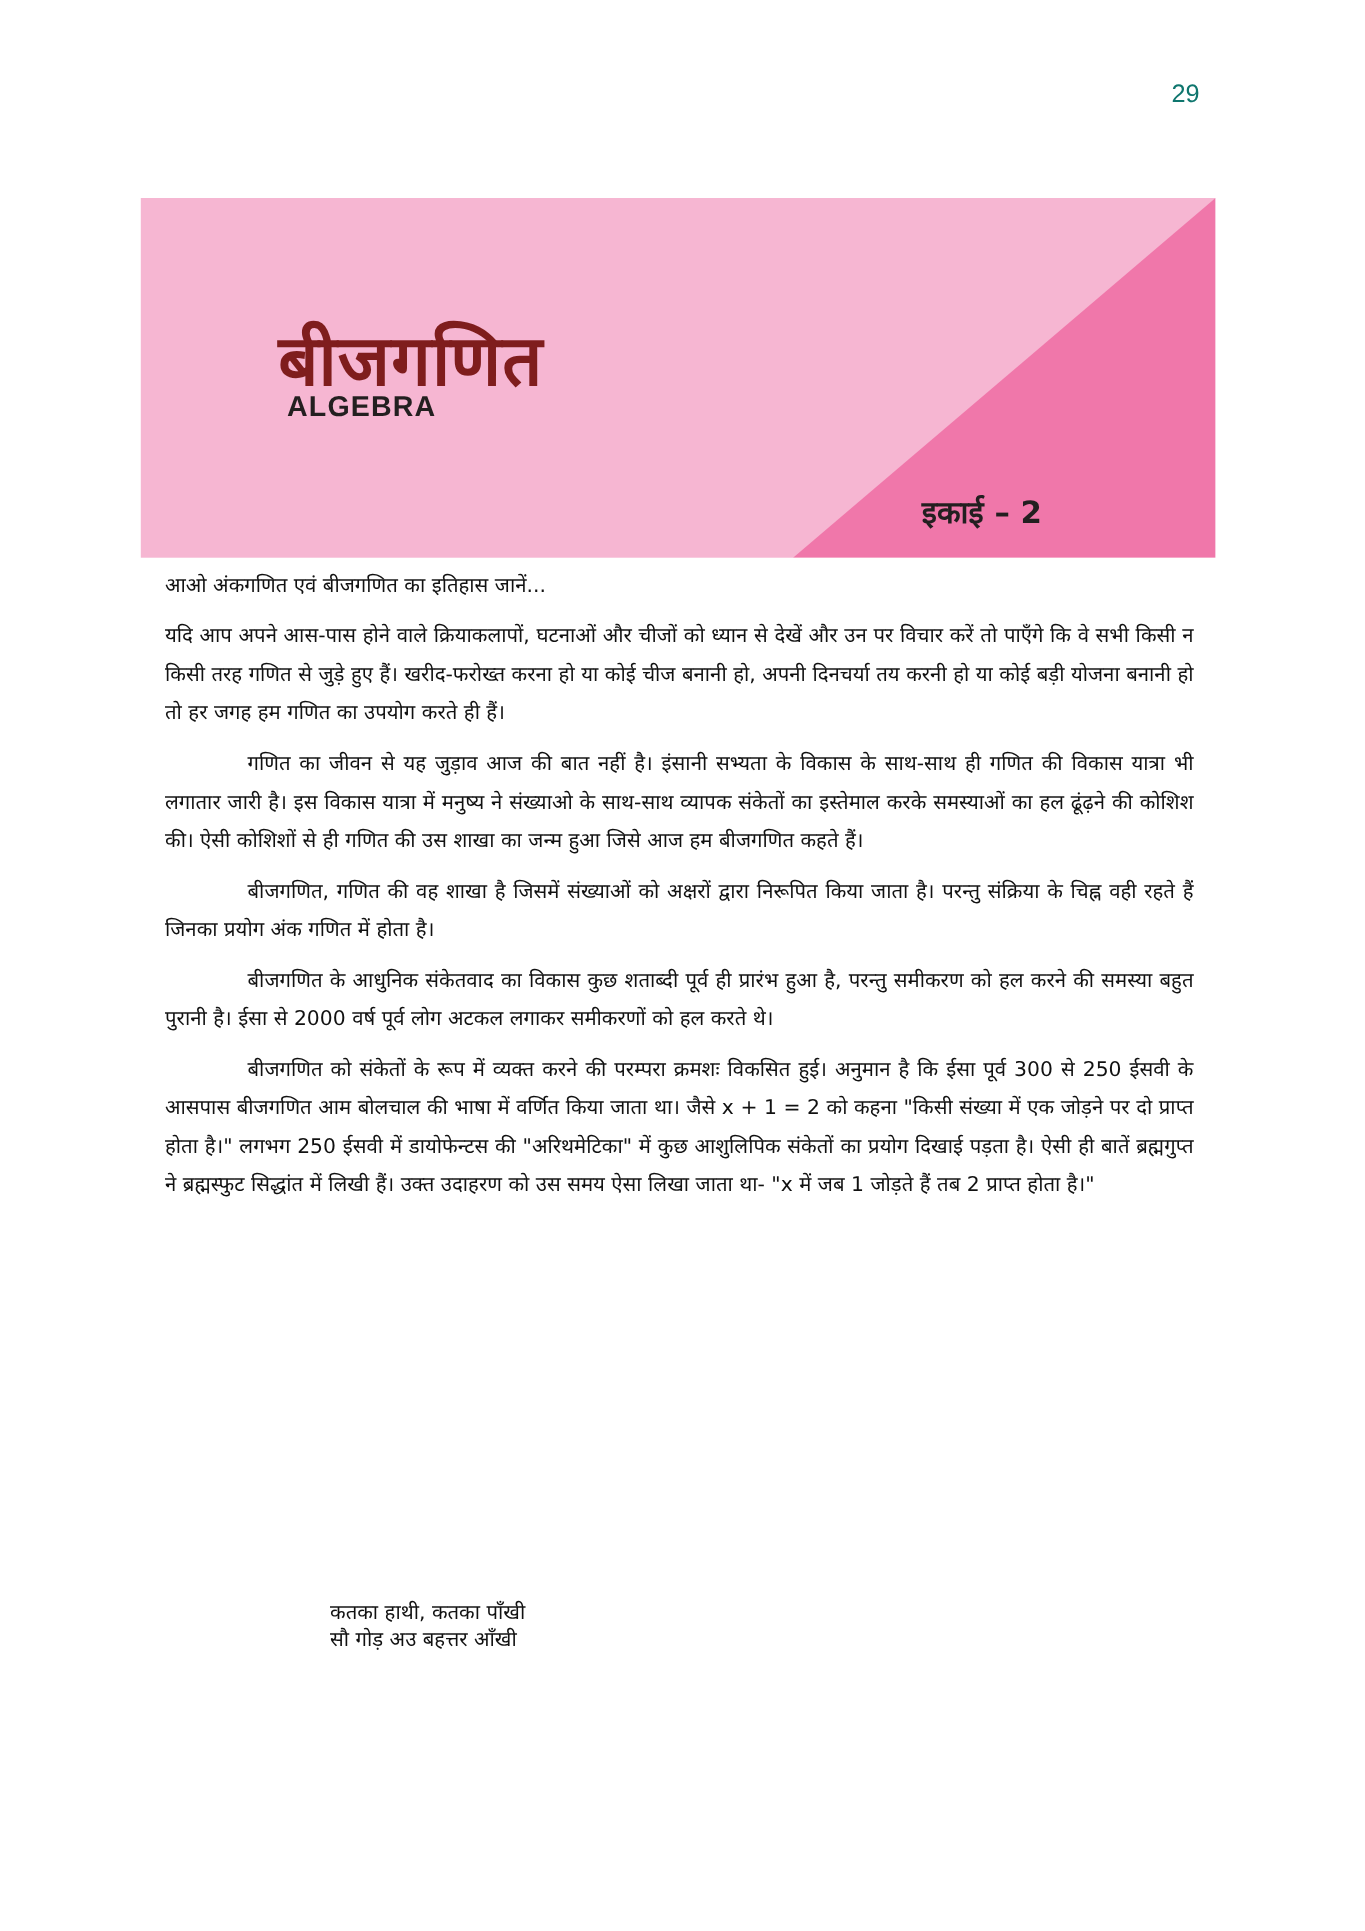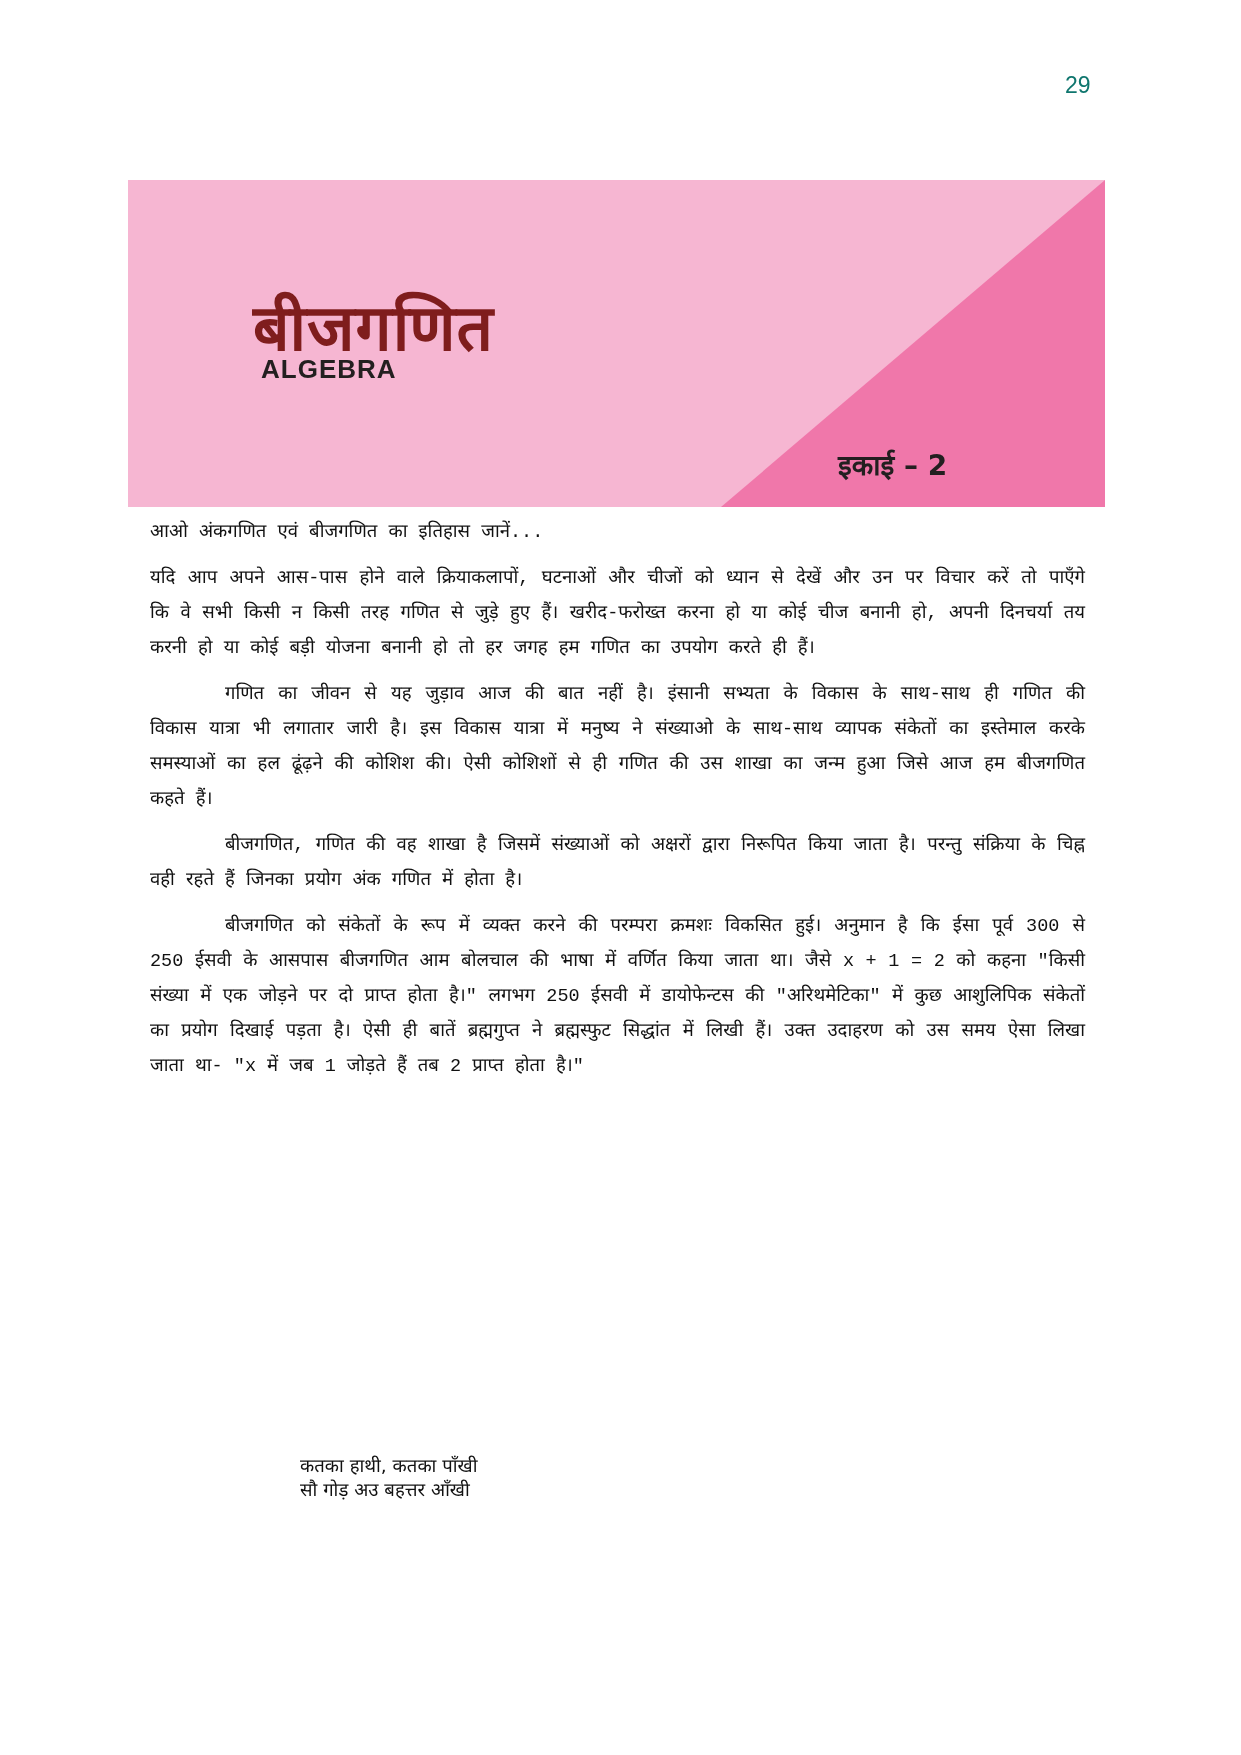--- a/index.html
+++ b/index.html
@@ -4,21 +4,21 @@
 <style>
   html, body { margin:0; padding:0; background:#ffffff; }
   body { width:1241px; height:1755px; position:relative; overflow:hidden; font-family:"DejaVu Sans", sans-serif; color:#111; }
   .page-num { position:absolute; left:1065px; top:72px; font-family:"Liberation Sans", sans-serif; font-size:23px; color:#0f766e; }
   .banner { position:absolute; left:128px; top:180px; width:977px; height:327px; background:#F6B6D2; overflow:hidden; }
   .banner svg { position:absolute; left:0; top:0; }
   .title-hi { position:absolute; left:125px; top:102px; font-family:"DejaVu Sans", sans-serif; font-weight:bold; font-size:64px; color:#7f1d1d; letter-spacing:1px; }
   .title-en { position:absolute; left:133px; top:174px; font-family:"Liberation Sans", sans-serif; font-weight:bold; font-size:26px; color:#231F20; letter-spacing:1px; }
   .unit { position:absolute; left:710px; top:265px; font-family:"DejaVu Sans", sans-serif; font-weight:bold; font-size:28px; color:#231F20; }
   .body { position:absolute; left:150px; top:515px; width:935px; font-size:18.5px; line-height:35px; }
-  .body p { margin:0 0 11px 0; text-align:justify; text-align-last:left;font-family:Liberation Mono, monospace; }
+  .body p { margin:0 0 11px 0; text-align:justify; text-align-last:left; }
   .body p.indent { text-indent:75px; }
   .poem { position:absolute; left:300px; font-size:18.5px; }
 </style>
 </head>
 <body>
 
 <div class="page-num">29</div>
 
 <div class="banner">
   <svg width="977" height="327">
@@ -27,17 +27,18 @@
   <div class="title-hi">बीजगणित</div>
   <div class="title-en">ALGEBRA</div>
   <div class="unit">इकाई – 2</div>
 </div>
 
 <div class="body">
   <p>आओ अंकगणित एवं बीजगणित का इतिहास जानें...</p>
   <p>यदि आप अपने आस-पास होने वाले क्रियाकलापों, घटनाओं और चीजों को ध्यान से देखें और उन पर विचार करें तो पाएँगे कि वे सभी किसी न किसी तरह गणित से जुड़े हुए हैं। खरीद-फरोख्त करना हो या कोई चीज बनानी हो, अपनी दिनचर्या तय करनी हो या कोई बड़ी योजना बनानी हो तो हर जगह हम गणित का उपयोग करते ही हैं।</p>
   <p class="indent">गणित का जीवन से यह जुड़ाव आज की बात नहीं है। इंसानी सभ्यता के विकास के साथ-साथ ही गणित की विकास यात्रा भी लगातार जारी है। इस विकास यात्रा में मनुष्य ने संख्याओ के साथ-साथ व्यापक संकेतों का इस्तेमाल करके समस्याओं का हल ढूंढ़ने की कोशिश की। ऐसी कोशिशों से ही गणित की उस शाखा का जन्म हुआ जिसे आज हम बीजगणित कहते हैं।</p>
   <p class="indent">बीजगणित, गणित की वह शाखा है जिसमें संख्याओं को अक्षरों द्वारा निरूपित किया जाता है। परन्तु संक्रिया के चिह्न वही रहते हैं जिनका प्रयोग अंक गणित में होता है।</p>
+  <p class="indent">बीजगणित के आधुनिक संकेतवाद का विकास कुछ शताब्दी पूर्व ही प्रारंभ हुआ है, परन्तु समीकरण को हल करने की समस्या बहुत पुरानी है। ईसा से 2000 वर्ष पूर्व लोग अटकल लगाकर समीकरणों को हल करते थे।</p>
   <p class="indent">बीजगणित को संकेतों के रूप में व्यक्त करने की परम्परा क्रमशः विकसित हुई। अनुमान है कि ईसा पूर्व 300 से 250 ईसवी के आसपास बीजगणित आम बोलचाल की भाषा में वर्णित किया जाता था। जैसे x + 1 = 2 को कहना "किसी संख्या में एक जोड़ने पर दो प्राप्त होता है।" लगभग 250 ईसवी में डायोफेन्टस की "अरिथमेटिका" में कुछ आशुलिपिक संकेतों का प्रयोग दिखाई पड़ता है। ऐसी ही बातें ब्रह्मगुप्त ने ब्रह्मस्फुट सिद्धांत में लिखी हैं। उक्त उदाहरण को उस समय ऐसा लिखा जाता था- "x में जब 1 जोड़ते हैं तब 2 प्राप्त होता है।"</p>
 </div>
 
 <div class="poem" style="top:1476px">सौ गोड़ अउ बहत्तर आँखी</div>
 <div class="poem" style="top:1452px">कतका हाथी, कतका पाँखी</div>
 
 </body></html>

